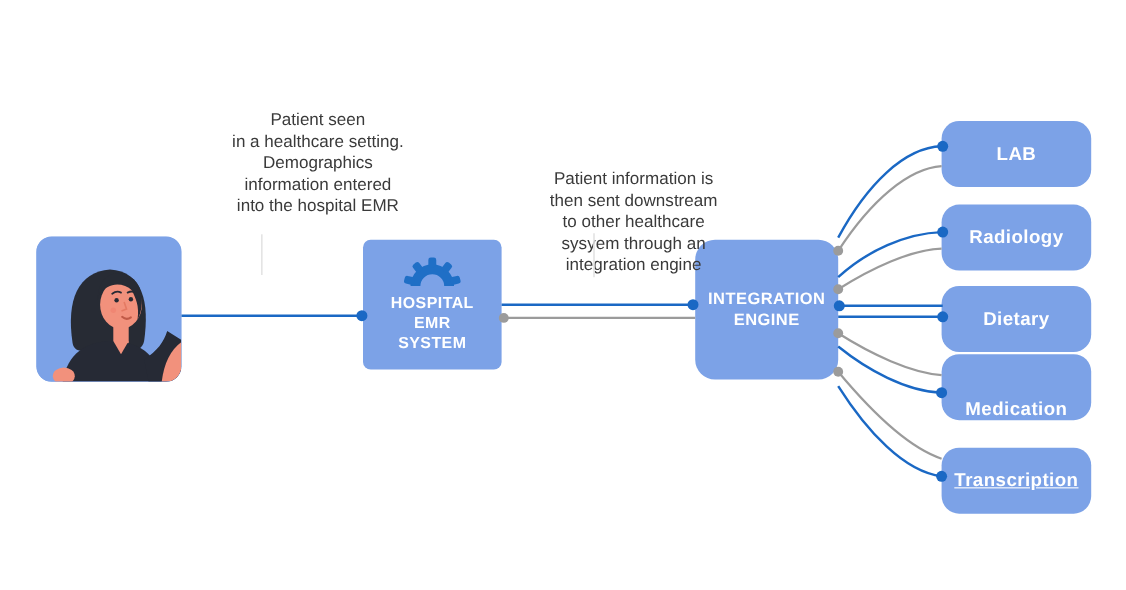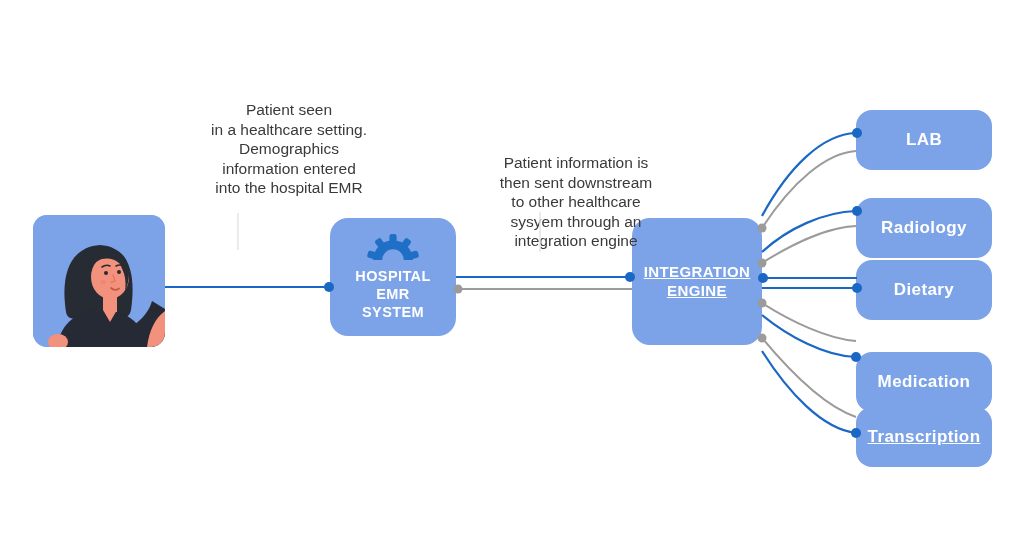--- a/index.html
+++ b/index.html
@@ -17,25 +17,25 @@
   .dot-blue{fill:var(--accent-blue,#1a68c4);}
   .dot-gray{fill:var(--connector-gray,#9b9b9b);}
   .node{
     position:absolute;z-index:2;
     background:var(--box-fill,#7ca2e7);
     color:var(--box-text,#ffffff);
     display:flex;flex-direction:column;align-items:center;justify-content:center;
     text-align:center;font-weight:bold;
   }
   .node .label{white-space:pre-line;letter-spacing:.4px;line-height:1.25;}
-  .node-emr{left:330px;top:218px;width:126px;height:118px;border-radius:18px;font-size:14.5px;}
-  .node-engine{left:632px;top:218px;width:130px;height:127px;border-radius:18px;font-size:15px;text-decoration:underline;}
+  .node-emr{left:330px;top:218px;width:126px;height:118px;border-radius:7px;font-size:14.5px;}
+  .node-engine{left:632px;top:218px;width:130px;height:127px;border-radius:18px;font-size:15px;}
   .node-dest{left:856px;width:136px;height:60px;border-radius:16px;font-size:17px;}
-  .node-dest.d0{top:110px;} .node-dest.d1{top:186px;margin-top:12px;} .node-dest.d2{top:260px;}
-  .node-dest.d3{top:352px;} .node-dest.d4{top:407px;text-decoration:underline;}
+  .node-dest.d0{top:110px;} .node-dest.d1{top:186px;} .node-dest.d2{top:260px;}
+  .node-dest.d3{top:322px;justify-content:flex-end;} .node-dest.d4{top:407px;text-decoration:underline;}
   .node-person{
     left:33px;top:215px;width:132px;height:132px;border-radius:14px;
     padding:0;overflow:hidden;
   }
   .node-person svg{display:block;}
   .gear{margin-bottom:5px;}
   .gear *{fill:var(--icon-blue,#1f6fc6);}
   .ann{
     position:absolute;z-index:3;
     color:var(--annotation-text,#3a3a3a);

